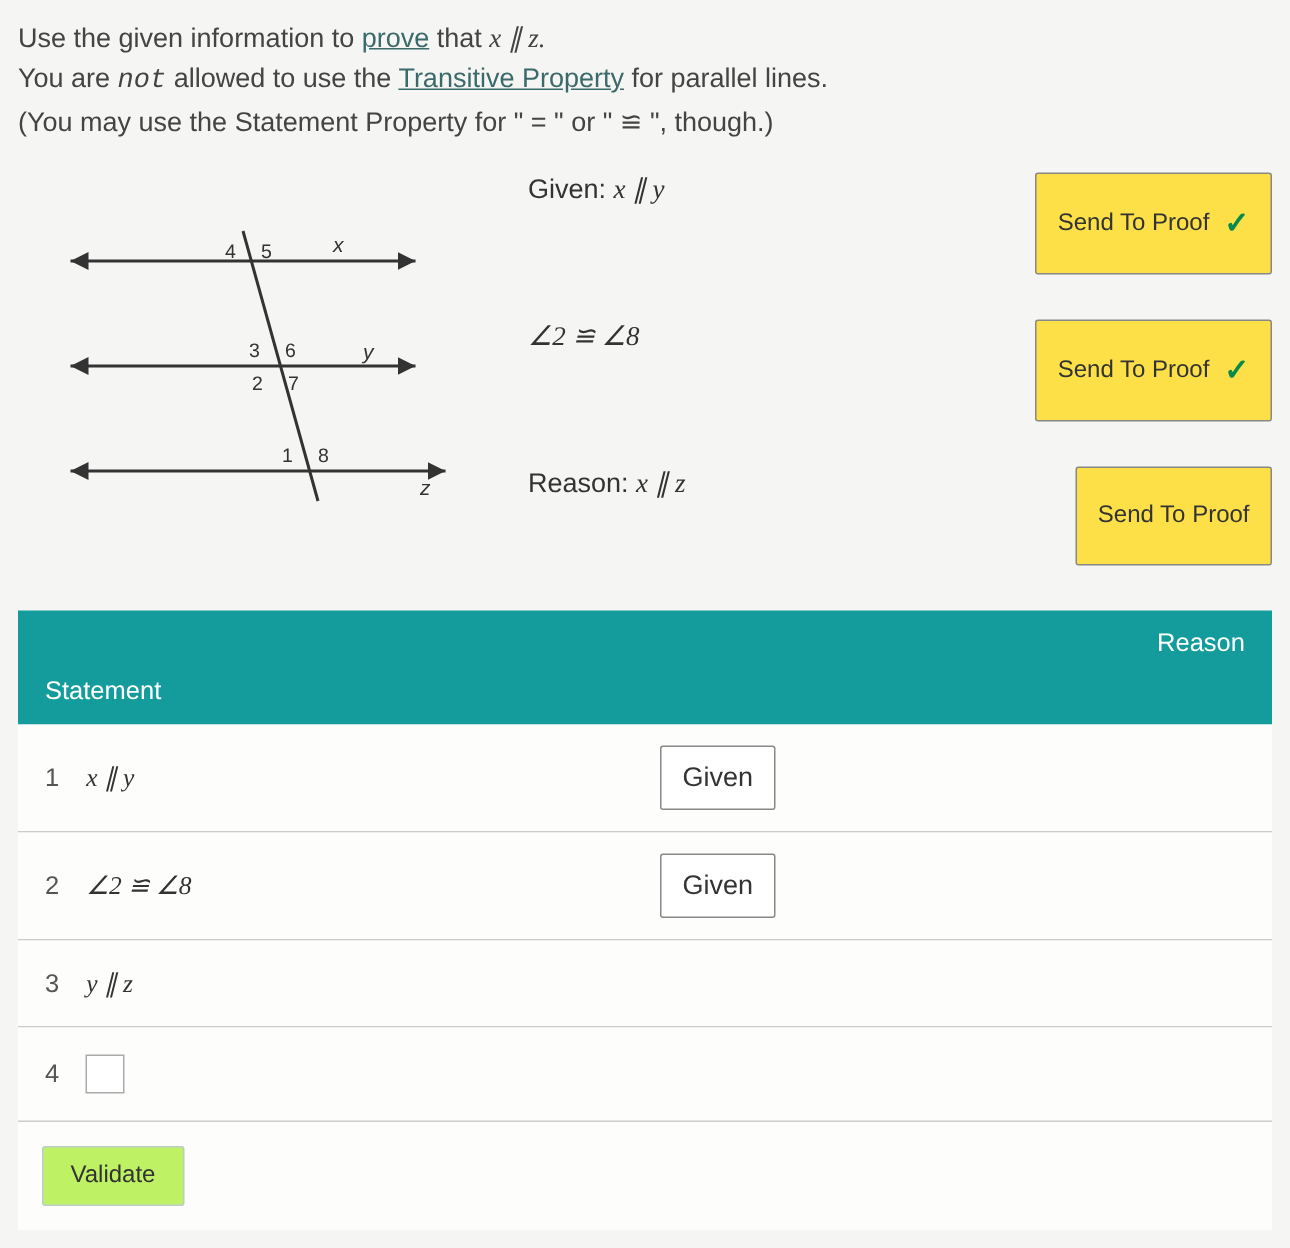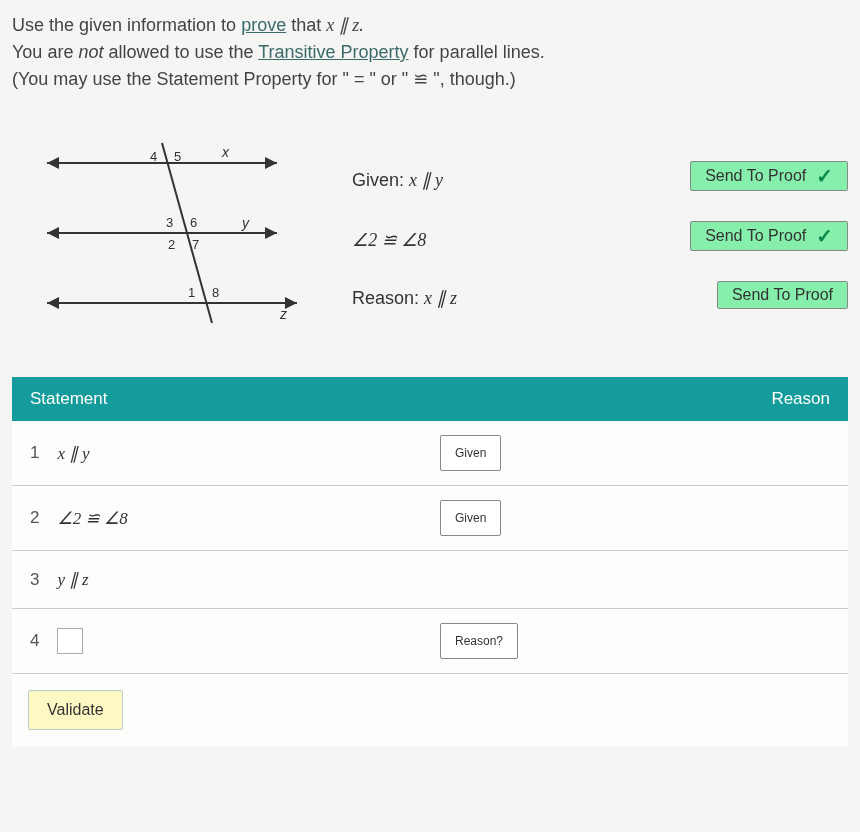--- a/index.html
+++ b/index.html
@@ -8,49 +8,49 @@
     padding: 12px;
     font-family: Arial, Helvetica, sans-serif;
     background: #f5f5f3;
     color: #333;
     width: 860px;
   }
   .instructions {
     font-size: 18px;
     color: #444;
     line-height: 1.5;
-    margin-bottom: 30px;
+    margin-bottom: 20px;
   }
   .u { text-decoration: underline; color: #3a6a6a; }
-  .ital { font-style: italic; }
+  .ital { font-style: italic; font-family: Liberation Mono, monospace; }
   .math { font-family: 'Times New Roman', serif; font-style: italic; }
   .content-area {
     display: flex;
     gap: 40px;
     margin: 0 0 30px 20px;
     align-items: center;
   }
   .diagram { flex: 0 0 280px; }
   .givens-col {
     display: flex;
     flex-direction: column;
     gap: 30px;
     flex: 1;
   }
   .given-row {
     display: flex;
-    align-items: flex-end;
+    align-items: flex-start;
     justify-content: space-between;
     gap: 20px;
   }
   .given-label { font-size: 18px; color:#333; }
   .send-btn {
     border: 1px solid #888;
-    background: #86efac;
-    padding: 4px 14px;
+    background: #fde047;
+    padding: 23px 14px;
     font-size: 16px;
     color: #333;
     border-radius: 2px;
     display: inline-flex;
     align-items: center;
     gap: 10px;
     cursor: pointer;
   }
   .check {
     color: #0a8a4a;
@@ -61,51 +61,51 @@
   .proof-table {
     width: 100%;
     margin-top: 10px;
   }
   .proof-header {
     display: flex;
     background: #149b9b;
     color: #fff;
     font-size: 17px;
   }
-  .proof-header .col-stmt { flex: 0 0 50%; padding: 12px 18px; }
+  .proof-header .col-stmt { flex: 0 0 50%; padding: 12px 18px; margin-top: 32px; }
   .proof-header .col-reason { flex: 0 0 50%; padding: 12px 18px; text-align: right; }
   .proof-row {
     display: flex;
     border-bottom: 1px solid #ccc;
     background: #fdfdfb;
   }
   .proof-row .col-stmt { flex: 0 0 50%; padding: 18px; font-size: 17px; display:flex; align-items:center; gap:12px;}
   .proof-row .col-reason { flex: 0 0 50%; padding: 14px 10px; }
   .rownum { color:#555; margin-right:6px; }
   .reason-box {
     display: inline-block;
     border: 1px solid #888;
     background: #fff;
     padding: 10px 14px;
-    font-size: 12px;
+    font-size: 18px;
     color: #333;
     border-radius: 2px;
     cursor: pointer;
   }
   .empty-box {
     display:inline-block;
     width: 26px;
     height: 26px;
     border: 1px solid #aaa;
     background:#fff;
     vertical-align: middle;
   }
   .validate-row { padding: 16px; background:#fdfdfb; }
   .validate-btn {
-    background: #fef9c3;
+    background: #bef264;
     border: 1px solid #bcc;
     padding: 10px 18px;
     font-size: 16px;
     color: #333;
     cursor: pointer;
     border-radius: 2px;
   }
 </style>
 </head>
 <body>
@@ -213,21 +213,18 @@
       <span class="rownum">3</span>
       <span class="math">y ∥ z</span>
     </div>
   </div>
 
   <div class="proof-row">
     <div class="col-stmt">
       <span class="rownum">4</span>
       <span class="empty-box"></span>
     </div>
-    <div class="col-reason">
-      <span class="reason-box">Reason?</span>
-    </div>
   </div>
 
   <div class="validate-row">
     <button class="validate-btn">Validate</button>
   </div>
 </div>
 
 </body></html>

